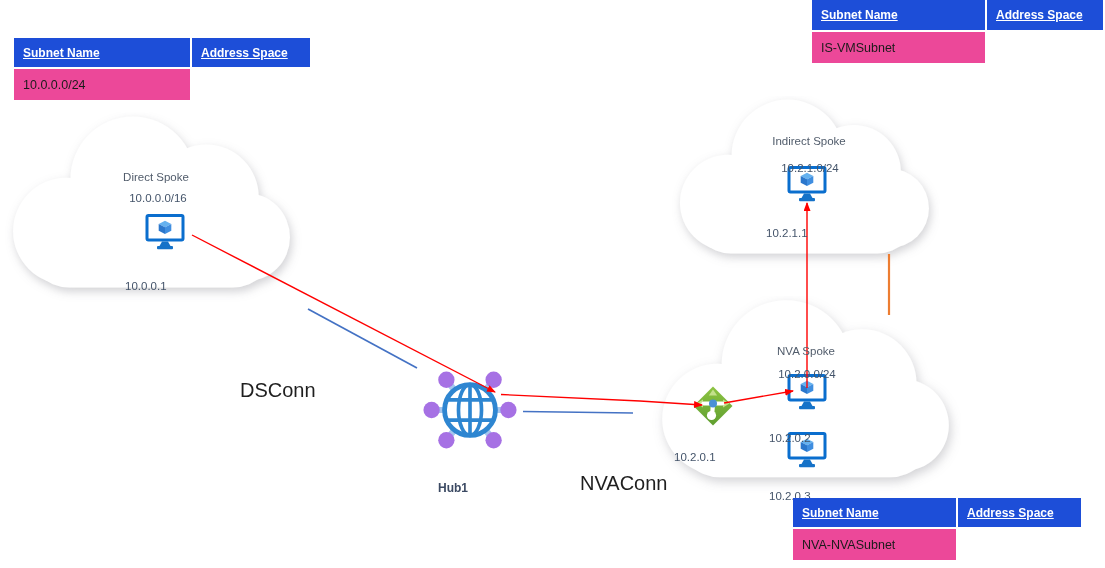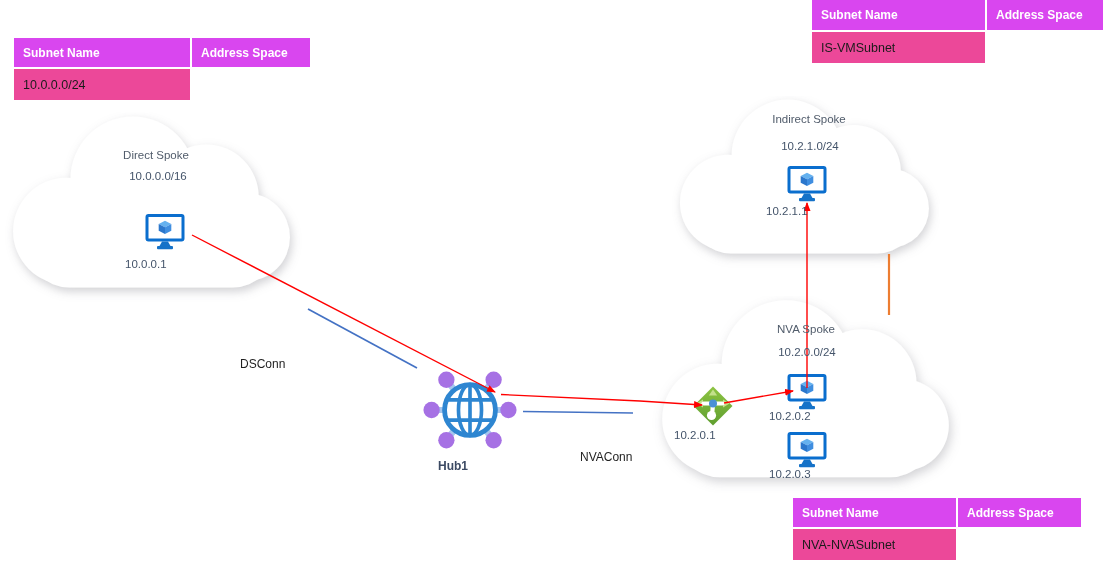--- a/index.html
+++ b/index.html
@@ -9,34 +9,34 @@
   }
   svg{display:block;}
   
   .lbl{position:absolute;font-size:11.5px;line-height:1.1;white-space:nowrap;}
   .ctr{text-align:center;width:160px;}
   .ctr-sm{text-align:left;width:80px;}
   .cloud-title{color:#515c6b;}
   .cidr{color:#44546a;}
   .ip{color:#44546a;}
   .hub-lbl{color:#3c4a63;font-weight:bold;font-size:12px;}
-  .conn-lbl{position:absolute;font-size:12px;color:#1f1f1f;white-space:nowrap;}
+  .conn-lbl{position:absolute;font-size:20px;color:#1f1f1f;white-space:nowrap;}
   
   .subnet-table{position:absolute;display:grid;gap:2px;background:#ffffff;}
   .t-cell{display:flex;align-items:center;padding:0 9px;overflow:hidden;}
-  .t-head{background:#d946ef;color:#ffffff;font-weight:bold;font-size:12px;}
+  .t-head{background:#1d4ed8;color:#ffffff;font-weight:bold;font-size:12px;text-decoration:underline;}
   .t-data{background:#ec4899;color:#1b1b1b;font-size:12.5px;}
   #table-ds{left:14px;top:38px;grid-template-columns:176px 118px;grid-template-rows:29px 31px;}
   #table-is{left:812px;top:0px;grid-template-columns:173px 116px;grid-template-rows:30px 31px;}
   #table-nva{left:793px;top:498px;grid-template-columns:163px 123px;grid-template-rows:29px 31px;}
   
   .cloud-svg{position:absolute;z-index:1;}
   .icon-svg{position:absolute;z-index:3;}
   #lines-layer{position:absolute;left:0;top:0;z-index:7;pointer-events:none;}
-  .lbl,.conn-lbl{z-index:8;}
+  .lbl,.conn-lbl{z-index:8;margin-top:22px;}
   .subnet-table{z-index:10;}
 </style>
 </head>
 <body>
 
 <div id="canvas">
 
   <svg width="0" height="0" style="position:absolute" aria-hidden="true">
     <defs>
       <filter id="cloud-shadow" x="-15%" y="-15%" width="130%" height="135%">

